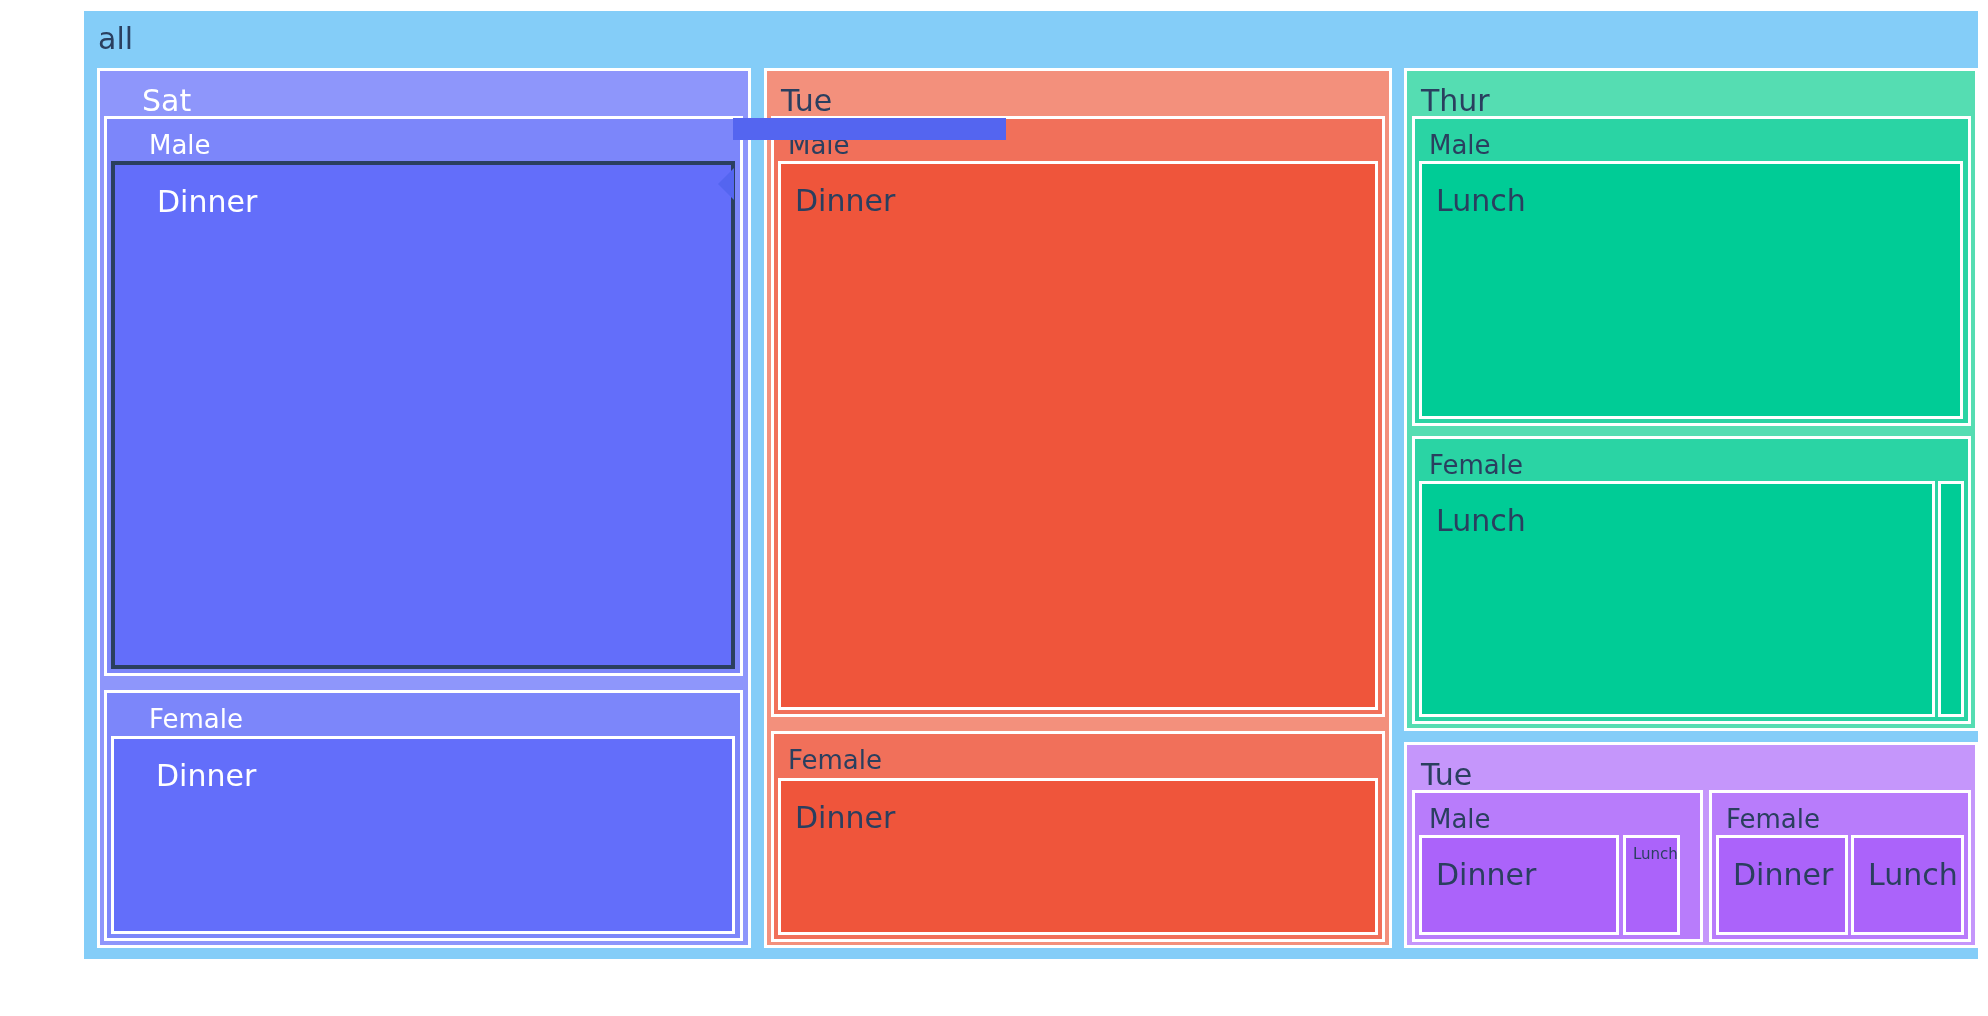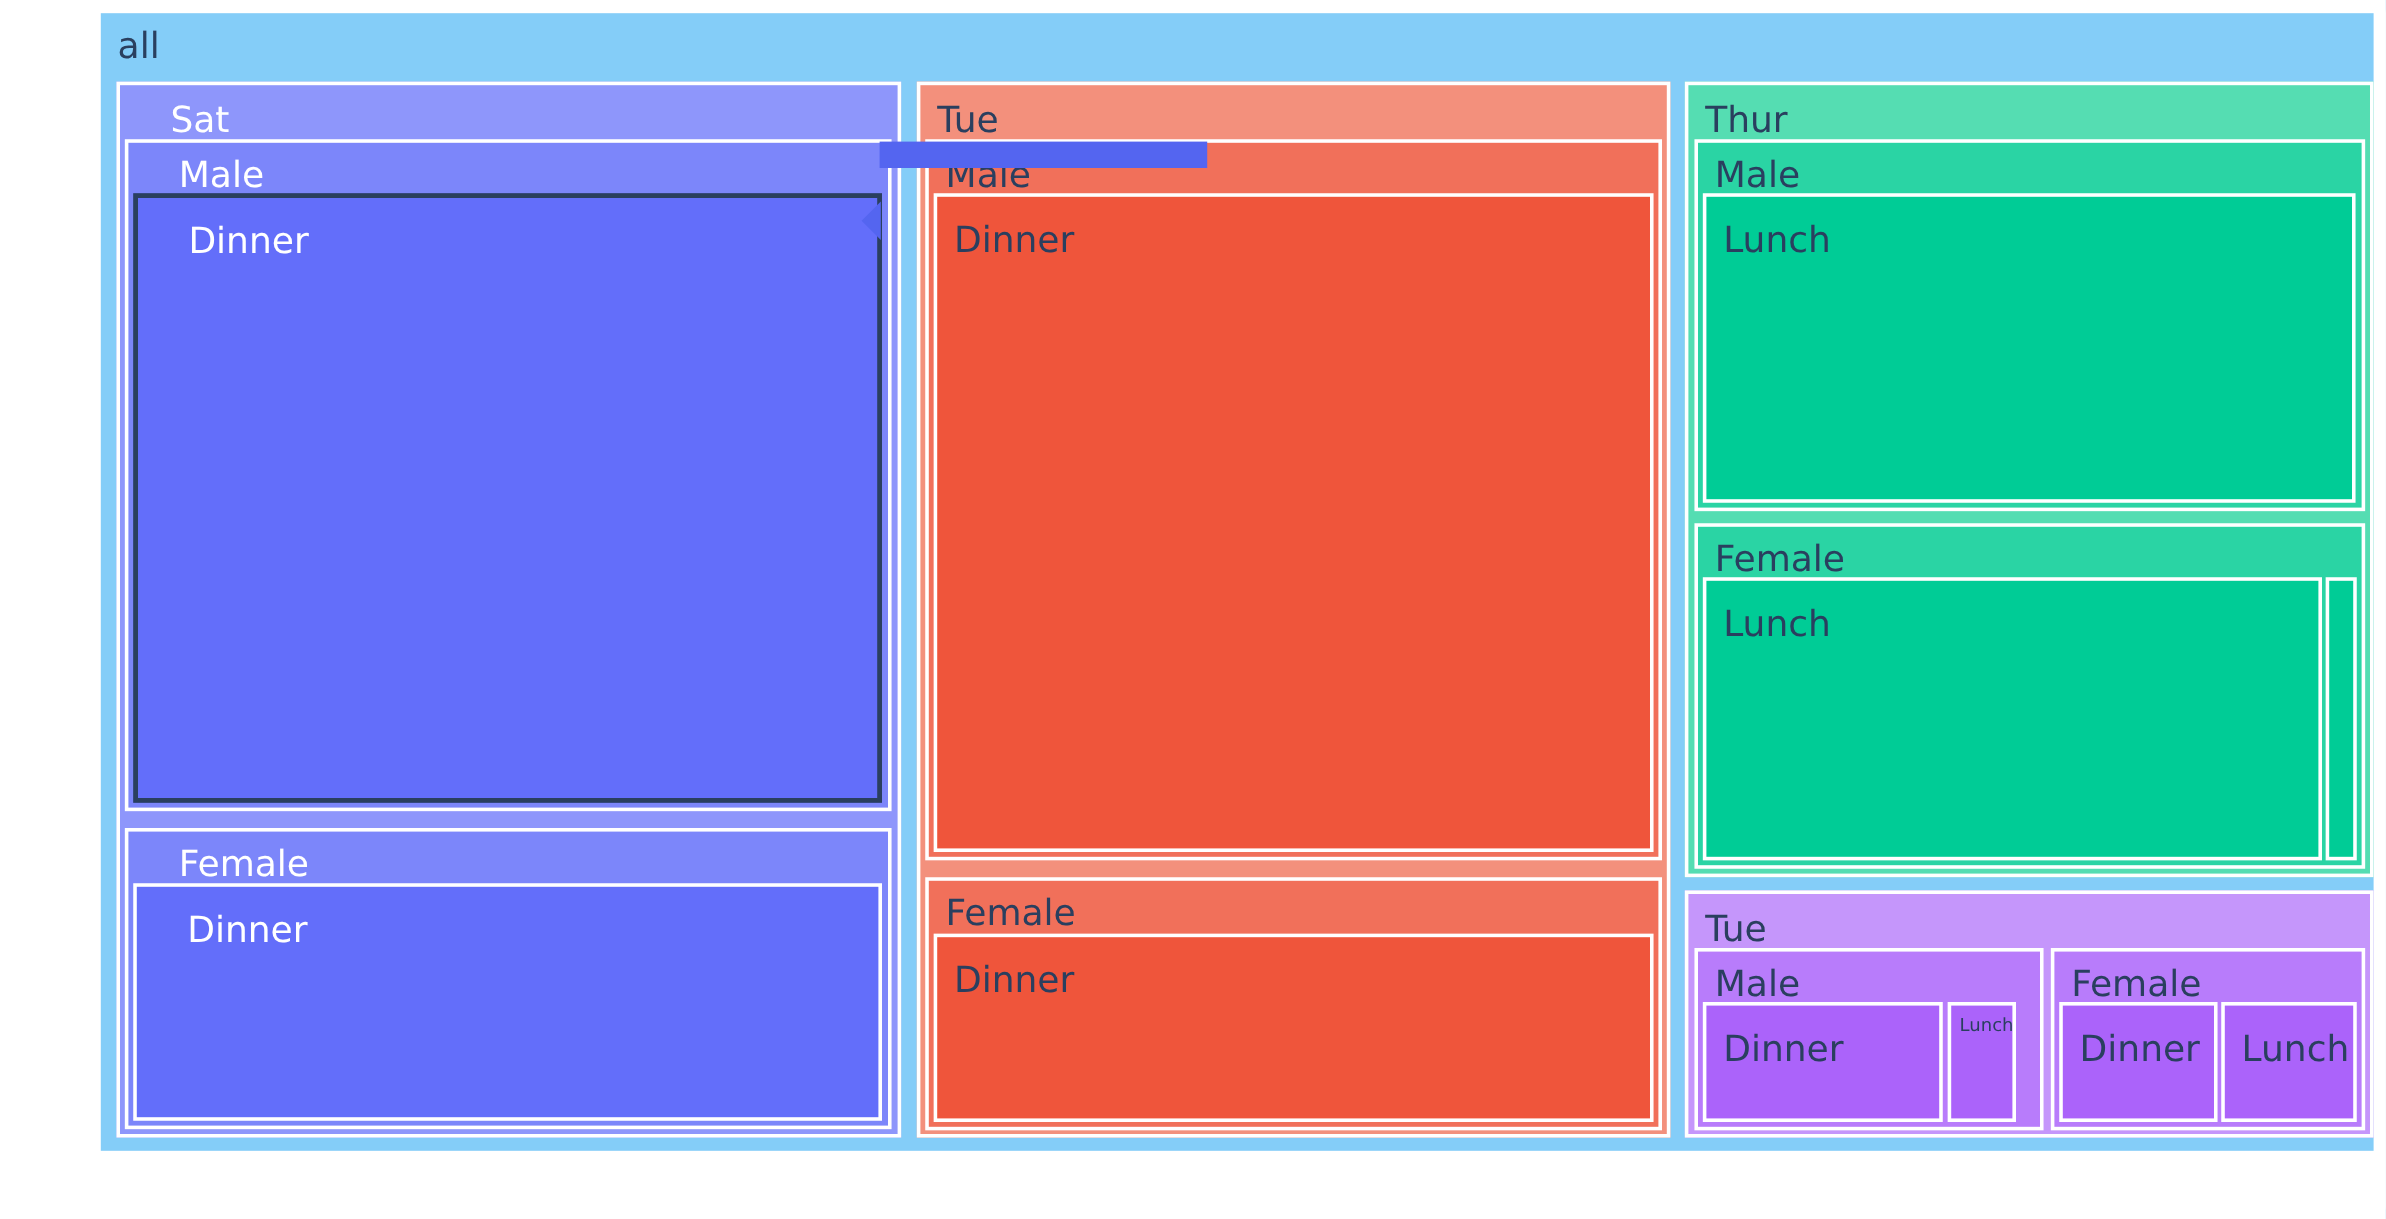--- a/index.html
+++ b/index.html
@@ -56,21 +56,21 @@
     top: 13px;
   }
 
   
   .day .sect-label {
     font-size: 30px;
     top: 15px;
   }
   
   .gender .sect-label {
-    font-size: 30px;
+    font-size: 26px;
     top: 13px;
   }
 
   
   .leaf .node-label {
     font-size: 30px;
     top: 22px;
     transform: none;
     text-align: center;
   }

